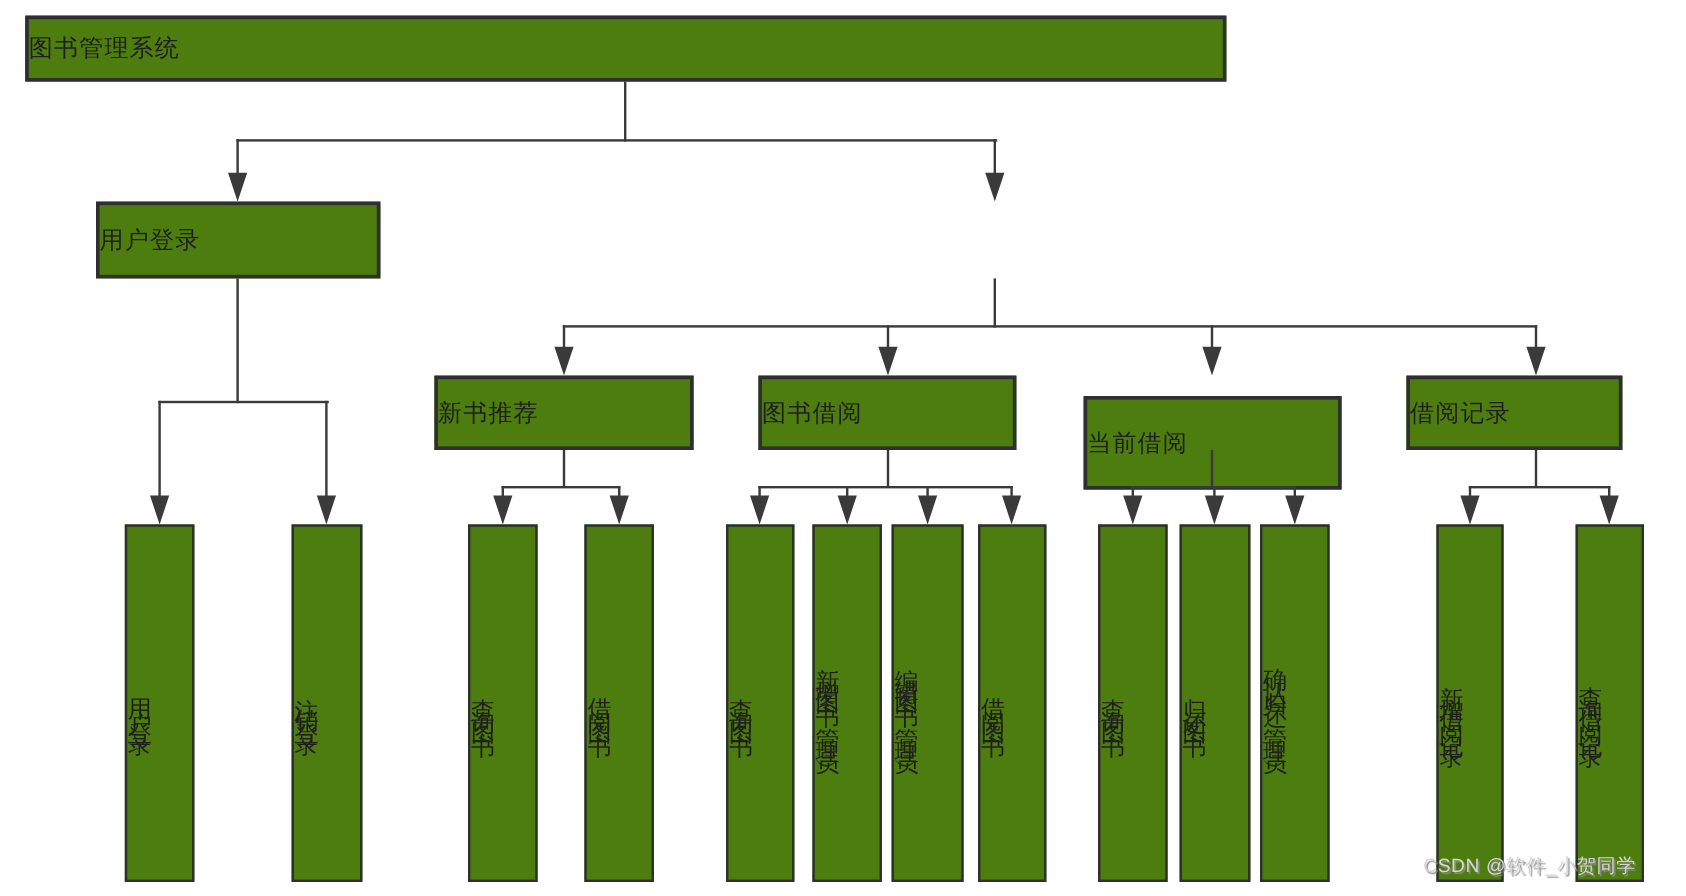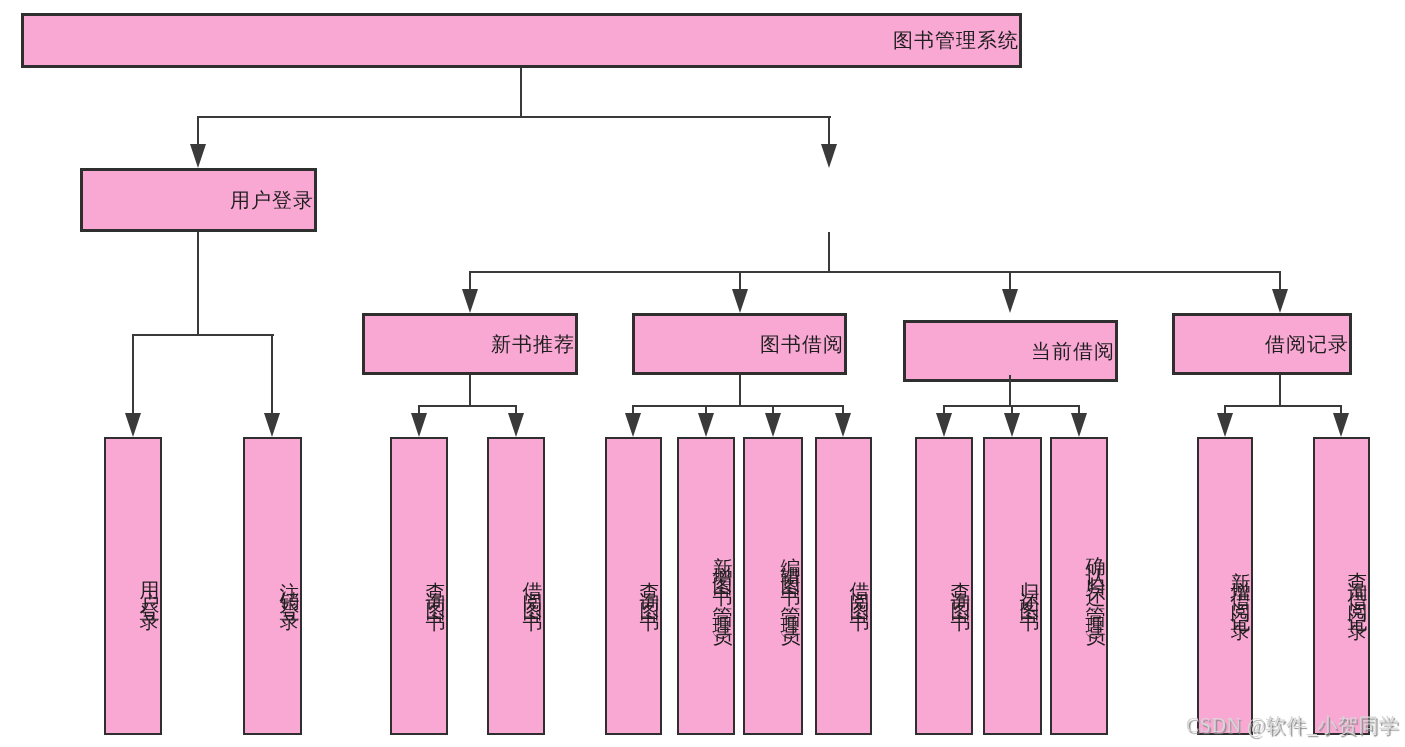--- a/index.html
+++ b/index.html
@@ -4,39 +4,39 @@
 <style>
   :root{
     --line:#3a3a3a; --border:#2f2f2f; --text:#1f1f1f; --bg:#ffffff; --wm:#d6d6d6;
   }
   html,body{margin:0;padding:0;background:var(--bg);}
   .canvas{
     position:relative;width:1405px;height:747px;overflow:hidden;background:var(--bg);
     font-family:"Liberation Sans","DejaVu Sans",sans-serif;color:var(--text);
   }
   .box{
-    position:absolute;background:#f9a8d4;border:3px solid var(--border);
-    box-sizing:border-box;display:flex;align-items:center;justify-content:flex-end;
+    position:absolute;background:#4d7c0f;border:3px solid var(--border);
+    box-sizing:border-box;display:flex;align-items:center;justify-content:flex-start;
     font-size:20px;letter-spacing:1px;color:var(--text);
   }
   .leaf{top:437px;height:298px;border-width:2.5px;}
   .vtext{
     writing-mode:vertical-rl;text-orientation:mixed;
     line-height:1;letter-spacing:10px;white-space:nowrap;font-size:20px;
   }
   .hline,.vline{position:absolute;background:var(--line);}
   .hline{height:2px;} .vline{width:2px;}
   .arrow{
     position:absolute;width:0;height:0;
     border-left:8px solid transparent;border-right:8px solid transparent;
     border-top:24px solid var(--line);
   }
   .watermark{
-    position:absolute;left:1186px;top:712px;font-size:20px;letter-spacing:.5px;
-    color:var(--wm);text-shadow:1.5px 1.5px 1px #8f8f8f;white-space:nowrap;font-family:Liberation Serif, serif;
+    position:absolute;left:1186px;top:712px;font-size:16px;letter-spacing:.5px;
+    color:var(--wm);text-shadow:1.5px 1.5px 1px #8f8f8f;white-space:nowrap;
   }
 </style>
 </head>
 <body>
 
 <div class="canvas">
 
   <div class="box" style="left:21px;top:13px;width:1001px;height:55px">
     <span>图书管理系统</span>
   </div>
@@ -44,21 +44,21 @@
   <div class="box" style="left:80px;top:168px;width:237px;height:64px">
     <span>用户登录</span>
   </div>
 
   <div class="box" style="left:362px;top:313px;width:216px;height:62px">
     <span>新书推荐</span>
   </div>
   <div class="box" style="left:632px;top:313px;width:215px;height:62px">
     <span>图书借阅</span>
   </div>
-  <div class="box" style="left:903px;top:320px;width:215px;height:62px">
+  <div class="box" style="left:903px;top:330px;width:215px;height:78px">
     <span>当前借阅</span>
   </div>
   <div class="box" style="left:1172px;top:313px;width:180px;height:62px">
     <span>借阅记录</span>
   </div>
 
   <div class="box leaf" style="left:104px;width:58px">
     <span class="vtext">用户登录</span>
   </div>
   <div class="box leaf" style="left:243px;width:59px">

